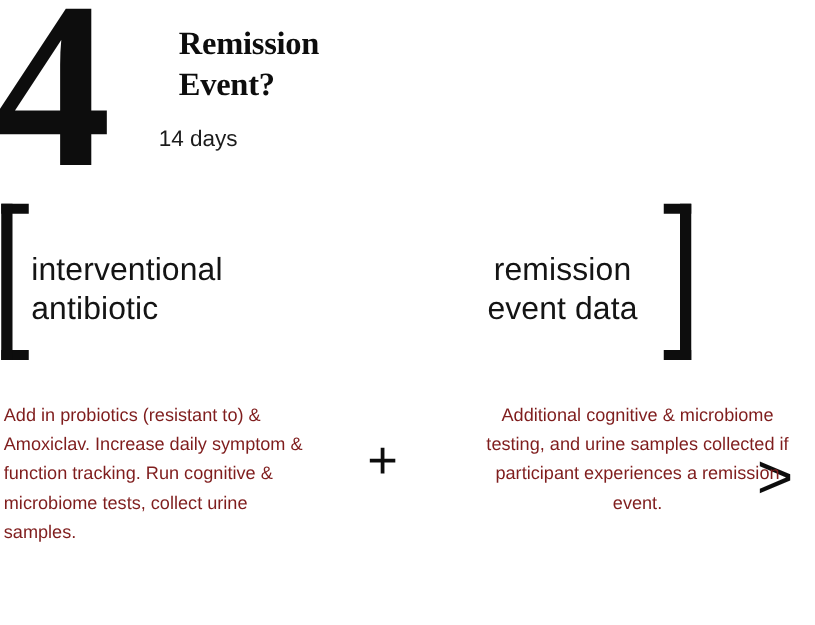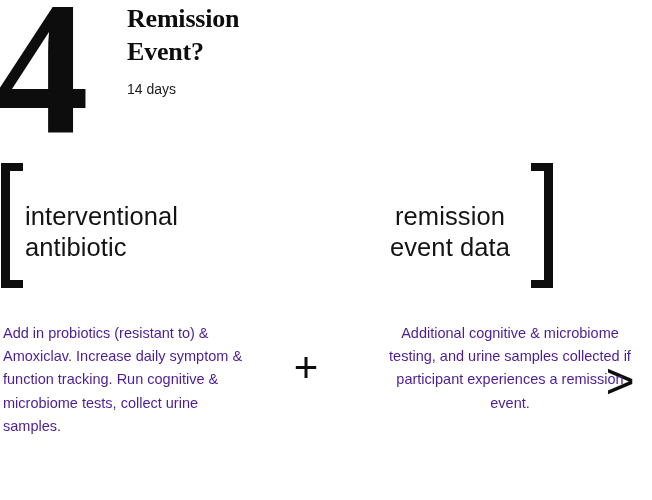--- a/index.html
+++ b/index.html
@@ -42,26 +42,26 @@
     top: 2px;
     width: 260px;
   }
   .phase-title {
     font-family: "Liberation Serif", "DejaVu Serif", serif;
     font-size: 26px;
     font-weight: 700;
     line-height: 1.28;
     letter-spacing: -0.2px;
     color: #0d0d0d;
-    margin: 0;
+    margin: 16px;
     max-width: 170px;
   }
   .phase-duration {
     font-family: "Liberation Sans", sans-serif;
-    font-size: 14px;
+    font-size: 18px;
     font-weight: 400;
     line-height: 1.2;
     color: #1b1b1b;
     margin: 12px 0 0 0;
   }
 
   
   .equation-row {
     position: absolute;
     left: 0;
@@ -157,21 +157,21 @@
     left: 0;
     top: 322px;
     width: 652px;
   }
   .desc {
     position: absolute;
     font-family: "Liberation Sans", sans-serif;
     font-size: 14.5px;
     font-weight: 400;
     line-height: 23.2px;
-    color: #4c1d95;
+    color: #7f1d1d;
   }
   .desc-left {
     left: 3px;
     top: 0px;
     width: 250px;
   }
   .desc-right {
     left: 386px;
     top: 0px;
     width: 248px;

